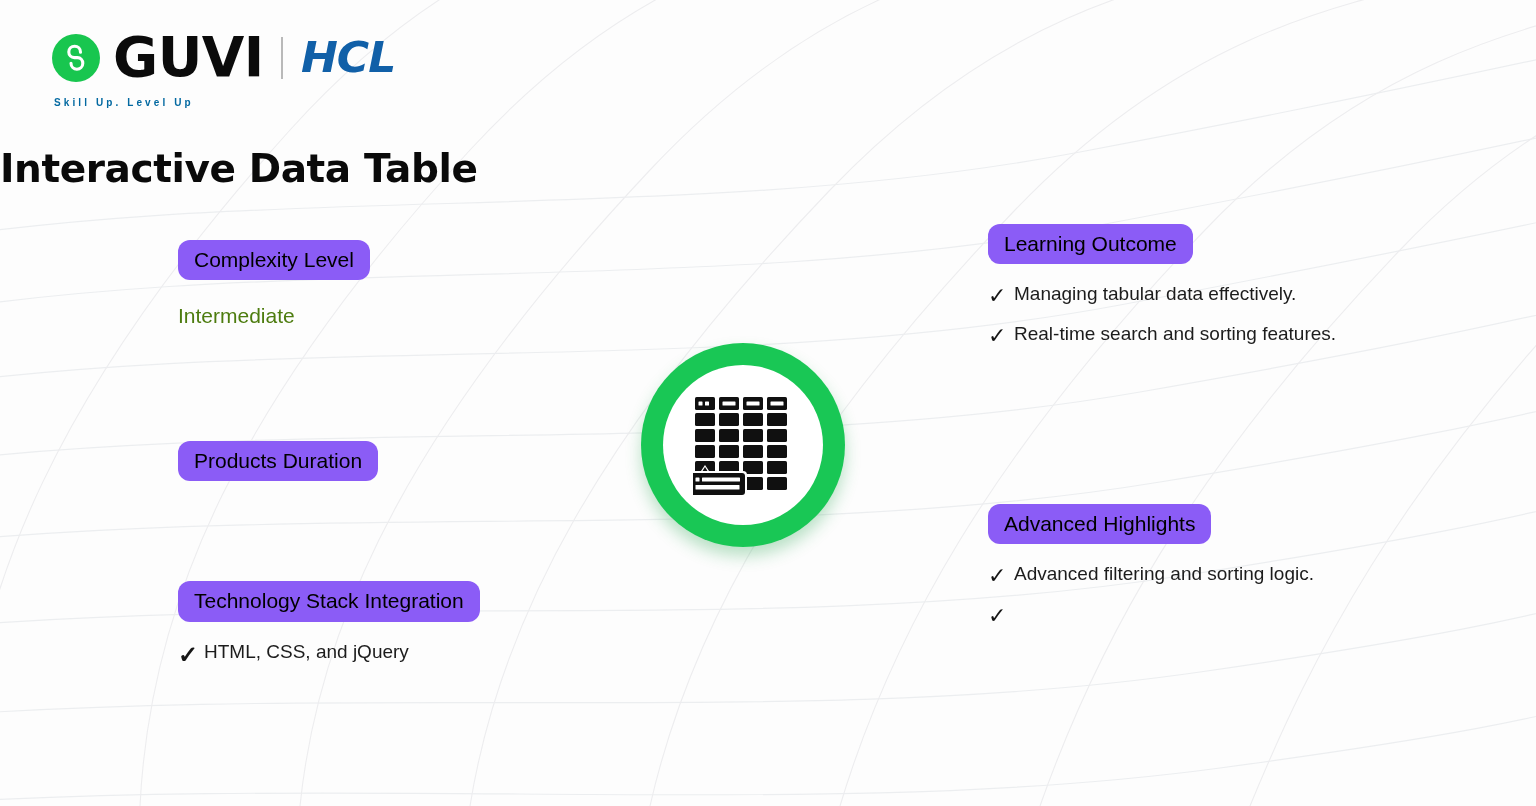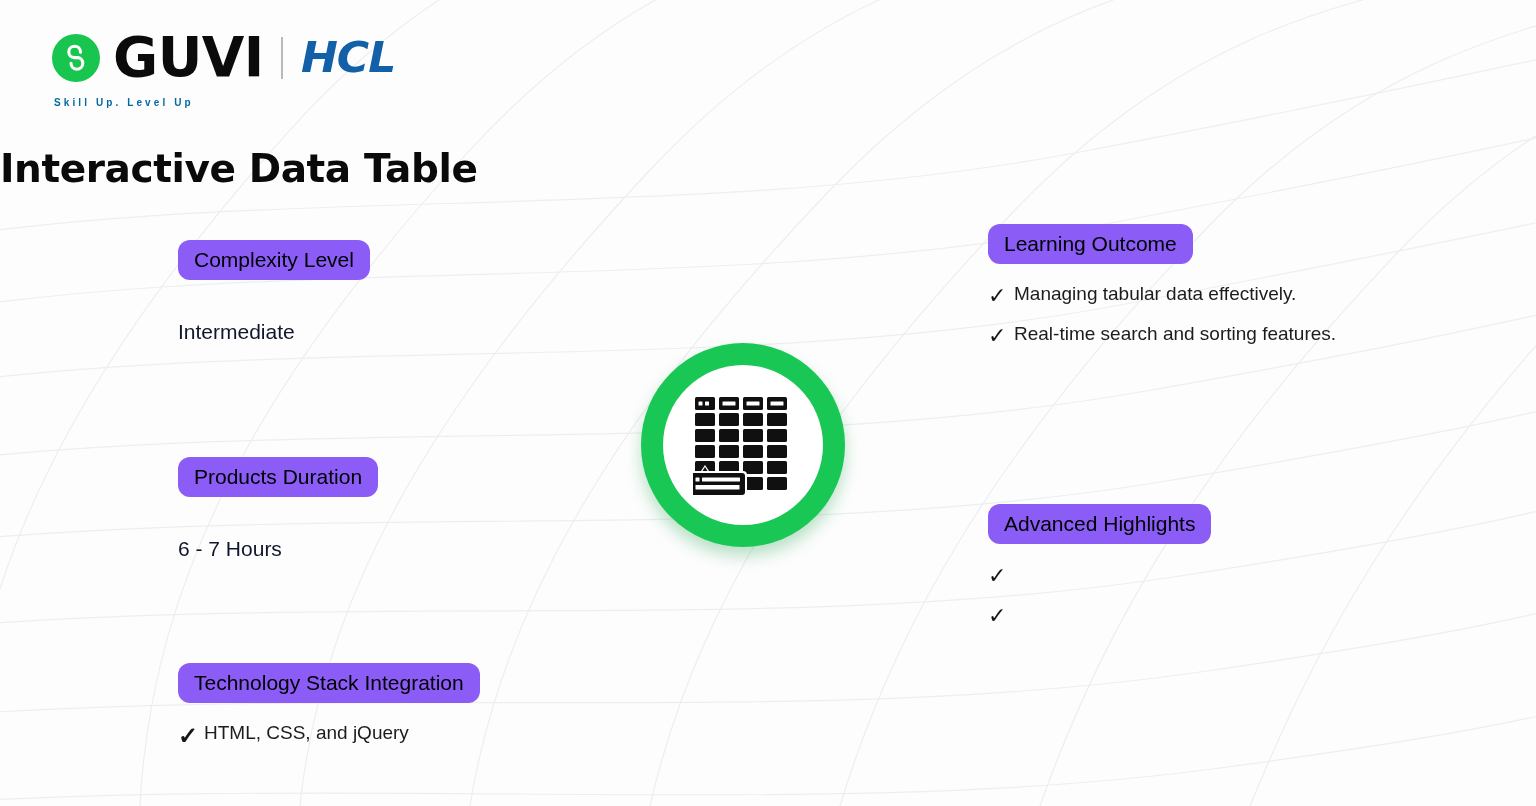--- a/index.html
+++ b/index.html
@@ -77,23 +77,23 @@
     font-weight:400;
     line-height:1.1;
     white-space:nowrap;
   }
   
   .col { position:absolute; z-index:5; }
   .col-left  { left:178px; top:240px; width:420px; }
   .col-right { left:988px; top:224px; width:470px; }
   .section { margin-bottom:0; }
   .plain-value {
-    margin-top:38px;
+    margin-top:22px;
     font-size:21px;
-    color:#0f172a;
+    color:#4d7c0f;
     line-height:1.3;
   }
   .bullet-list { margin-top:16px; list-style:none; }
   .bullet {
     display:flex; align-items:flex-start;
     margin-bottom:8px;
   }
   .check {
     flex:0 0 auto;
     width:26px;
@@ -188,21 +188,20 @@
 
     <div class="section">
       <span class="badge">Complexity Level</span>
       <div class="plain-value">Intermediate</div>
     </div>
 
     <div class="gap-a"></div>
 
     <div class="section">
       <span class="badge">Products Duration</span>
-      <div class="plain-value">6 - 7 Hours</div>
     </div>
 
     <div class="gap-b"></div>
 
     <div class="section">
       <span class="badge">Technology Stack Integration</span>
       <ul class="bullet-list">
         <li class="bullet">
           <span class="check bold">✓</span>
           <span class="bullet-text">HTML, CSS, and jQuery</span>
@@ -227,20 +226,21 @@
       </ul>
     </div>
 
     <div class="gap-r"></div>
 
     <div class="section">
       <span class="badge">Advanced Highlights</span>
       <ul class="bullet-list">
         <li class="bullet">
           <span class="check">✓</span>
+          <span class="bullet-text">Advanced filtering and sorting logic.</span>
         </li>
         <li class="bullet">
           <span class="check">✓</span>
         </li>
       </ul>
     </div>
   </div>
 
   <div class="center-icon">
     <div class="ring"></div>

